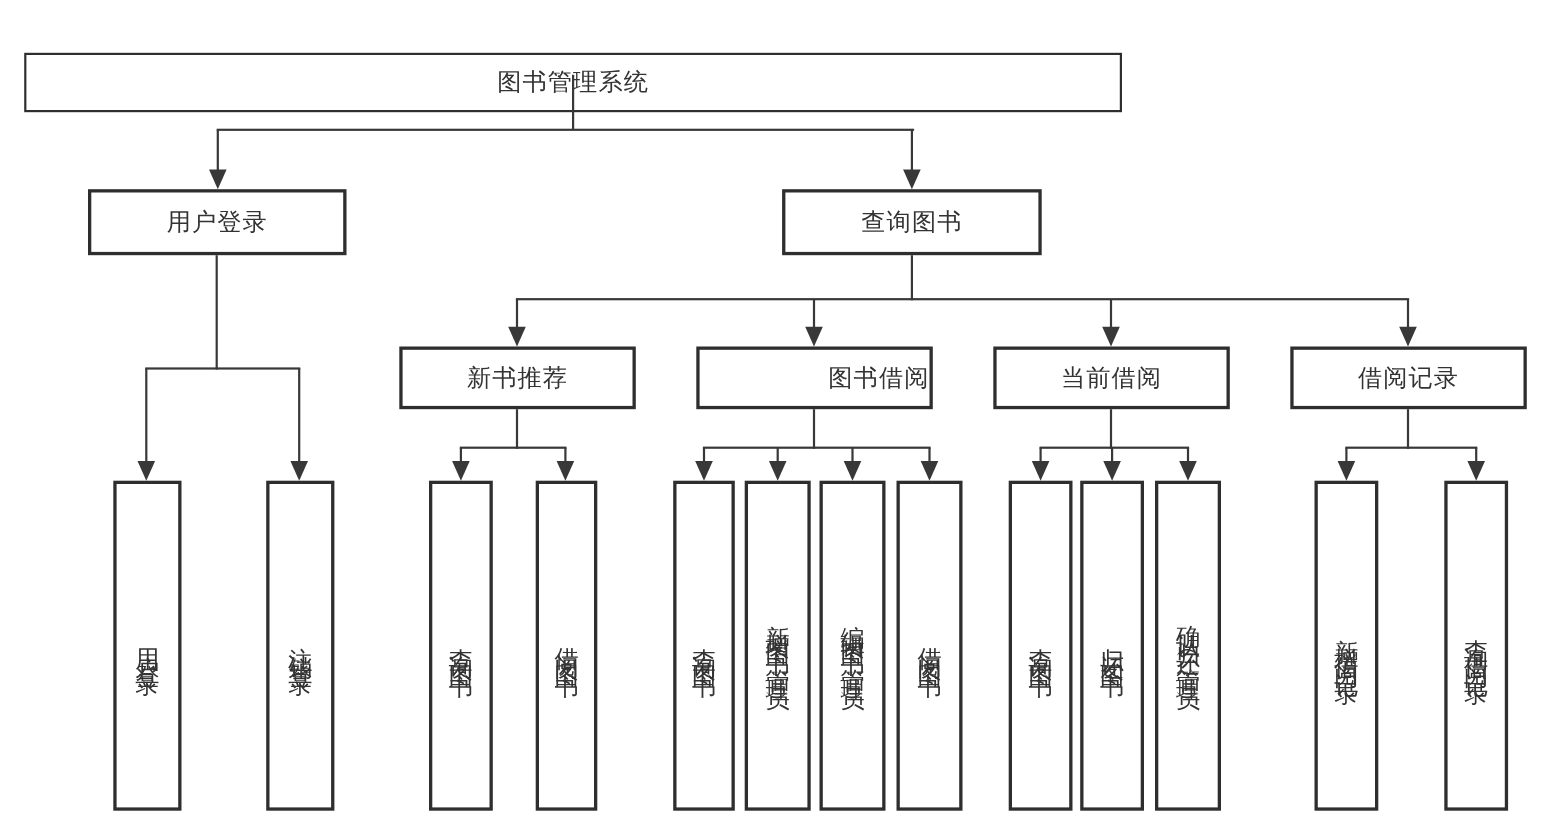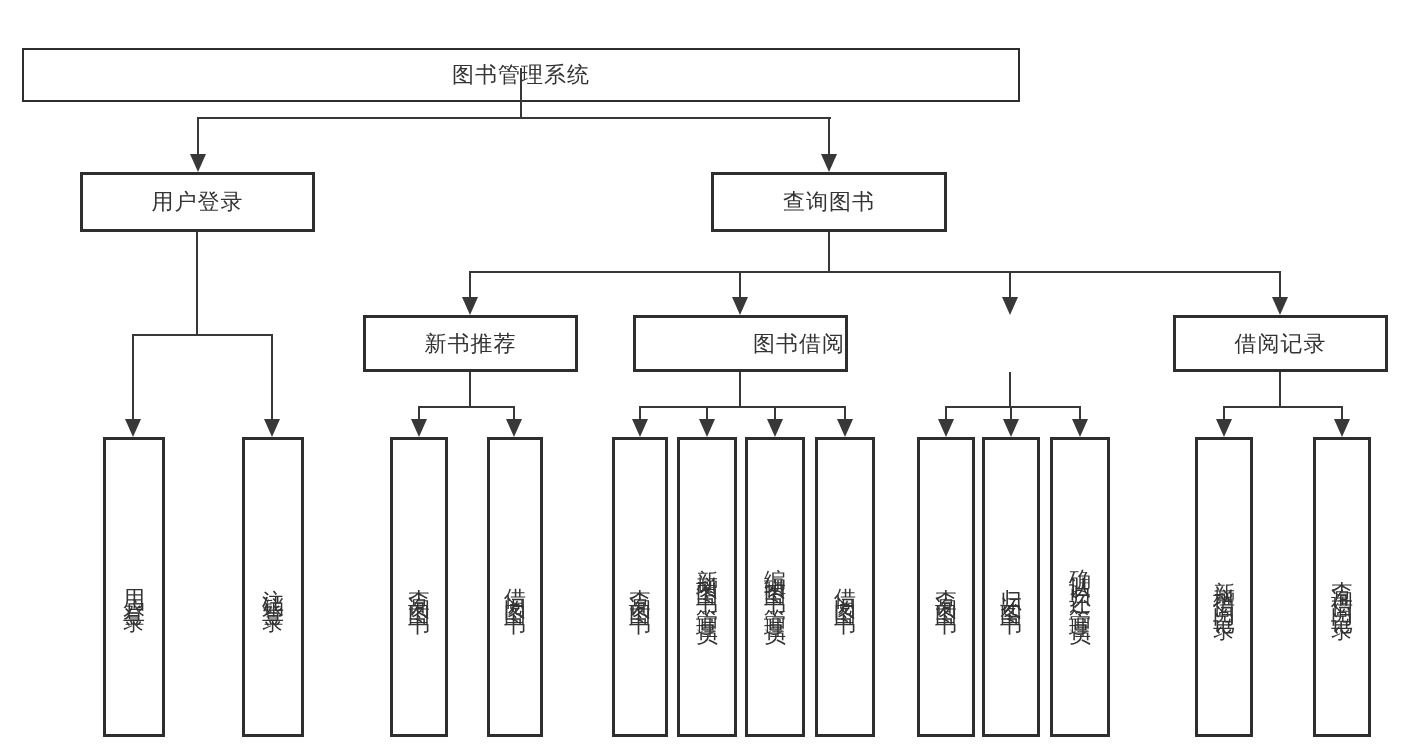--- a/index.html
+++ b/index.html
@@ -81,20 +81,23 @@
   <div class="hbox" style="left:711px; top:172px; width:230px; height:54px;">
     <span>查询图书</span>
   </div>
 
   <div class="hbox" style="left:363px; top:315px; width:209px; height:51px;">
     <span>新书推荐</span>
   </div>
   <div class="hbox" style="left:633px; top:315px; width:209px; height:51px;justify-content:flex-end;">
     <span>图书借阅</span>
   </div>
+  <div class="hbox" style="left:903px; top:315px; width:209px; height:51px;">
+    <span>当前借阅</span>
+  </div>
   <div class="hbox" style="left:1173px; top:315px; width:209px; height:51px;">
     <span>借阅记录</span>
   </div>
 
   <div class="leaf" style="left:103px; width:56px;">
     <span class="vtext">用户登录</span>
   </div>
   <div class="leaf" style="left:242px; width:56px;">
     <span class="vtext">注销登录</span>
   </div>

